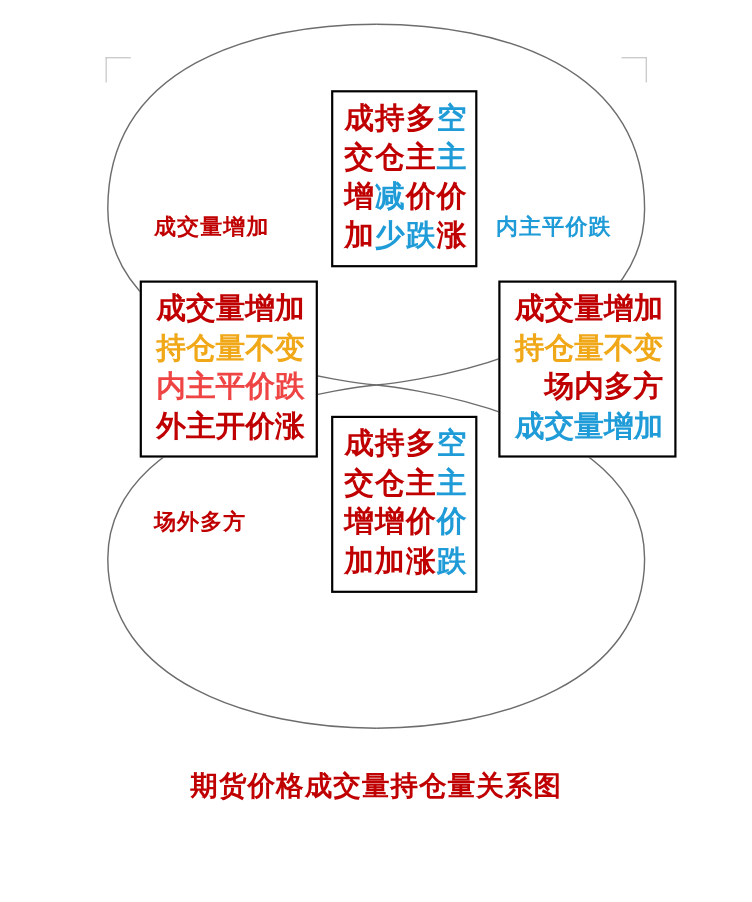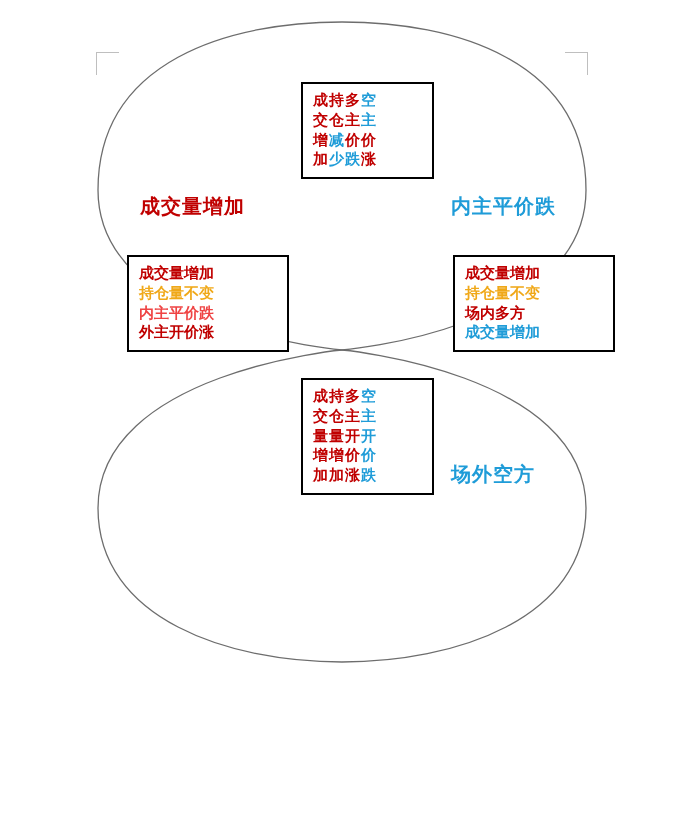--- a/index.html
+++ b/index.html
@@ -49,25 +49,26 @@
 
   .box {
     position: absolute;
     border: 2px solid #000000;
     background: #ffffff;
     box-sizing: border-box;
     padding: 6px 10px 8px 10px;
   }
   .box .line {
     display: block;
-    font-size: 15px;
+    font-size: 27px;
     font-weight: bold;
     line-height: 1.32;
     white-space: nowrap;
     letter-spacing: 0px;
+    text-align: right;
   }
   .box .line span { display: inline; }
 
   
   #box-center-top { left: 301px; top: 82px; width: 133px; }
   #box-center-top .line { letter-spacing: 1px; }
 
   
   #box-center-bottom { left: 301px; top: 378px; width: 133px; }
   #box-center-bottom .line { letter-spacing: 1px; }
@@ -105,46 +106,46 @@
     <path d="M342 350 C 342 350, 586 372, 586 508 C 586 620, 454 662, 342 662" fill="none" stroke="#6d6d6d" stroke-width="1.3"></path>
   </svg>
 
   <div class="corner tl"></div>
   <div class="corner tr"></div>
 
   <div class="quad-label red" style="left:140px; top:193px;">成交量增加</div>
 
   <div class="quad-label blue" style="left:451px; top:193px;">内主平价跌</div>
 
+  <div class="quad-label red" style="left:140px; top:461px;">场外多方</div>
 
-  <div class="quad-label blue" style="left:451px; top:461px;">场外空方</div>
 
   <div class="box" id="box-center-top">
       <div class="line"><span style="color: rgb(192, 0, 0);">成</span><span style="color: rgb(192, 0, 0);">持</span><span style="color: rgb(192, 0, 0);">多</span><span style="color: rgb(31, 156, 216);">空</span></div>
       <div class="line"><span style="color: rgb(192, 0, 0);">交</span><span style="color: rgb(192, 0, 0);">仓</span><span style="color: rgb(192, 0, 0);">主</span><span style="color: rgb(31, 156, 216);">主</span></div>
       <div class="line"><span style="color: rgb(192, 0, 0);">增</span><span style="color: rgb(31, 156, 216);">减</span><span style="color: rgb(192, 0, 0);">价</span><span style="color: rgb(192, 0, 0);">价</span></div>
       <div class="line"><span style="color: rgb(192, 0, 0);">加</span><span style="color: rgb(31, 156, 216);">少</span><span style="color: rgb(31, 156, 216);">跌</span><span style="color: rgb(192, 0, 0);">涨</span></div>
     </div>
 
   <div class="box" id="box-center-bottom">
       <div class="line"><span style="color: rgb(192, 0, 0);">成</span><span style="color: rgb(192, 0, 0);">持</span><span style="color: rgb(192, 0, 0);">多</span><span style="color: rgb(31, 156, 216);">空</span></div>
       <div class="line"><span style="color: rgb(192, 0, 0);">交</span><span style="color: rgb(192, 0, 0);">仓</span><span style="color: rgb(192, 0, 0);">主</span><span style="color: rgb(31, 156, 216);">主</span></div>
-      <div class="line"><span style="color: rgb(192, 0, 0);">量</span><span style="color: rgb(192, 0, 0);">量</span><span style="color: rgb(192, 0, 0);">开</span><span style="color: rgb(31, 156, 216);">开</span></div>
       <div class="line"><span style="color: rgb(192, 0, 0);">增</span><span style="color: rgb(192, 0, 0);">增</span><span style="color: rgb(192, 0, 0);">价</span><span style="color: rgb(31, 156, 216);">价</span></div>
       <div class="line"><span style="color: rgb(192, 0, 0);">加</span><span style="color: rgb(192, 0, 0);">加</span><span style="color: rgb(192, 0, 0);">涨</span><span style="color: rgb(31, 156, 216);">跌</span></div>
     </div>
 
   <div class="box" id="box-left">
       <div class="line"><span style="color: rgb(192, 0, 0);">成交量增加</span></div>
       <div class="line"><span style="color: rgb(240, 168, 24);">持仓量不变</span></div>
       <div class="line"><span style="color: #ef4444;">内主平价跌</span></div>
       <div class="line"><span style="color: rgb(192, 0, 0);">外主开价涨</span></div>
     </div>
 
   <div class="box" id="box-right">
       <div class="line"><span style="color: rgb(192, 0, 0);">成交量增加</span></div>
       <div class="line"><span style="color: rgb(240, 168, 24);">持仓量不变</span></div>
       <div class="line"><span style="color: rgb(192, 0, 0);">场内多方</span></div>
       <div class="line"><span style="color: rgb(31, 156, 216);">成交量增加</span></div>
     </div>
 
+  <div id="title">期货价格成交量持仓量关系图</div>
 
 </div>
 
 </body></html>

